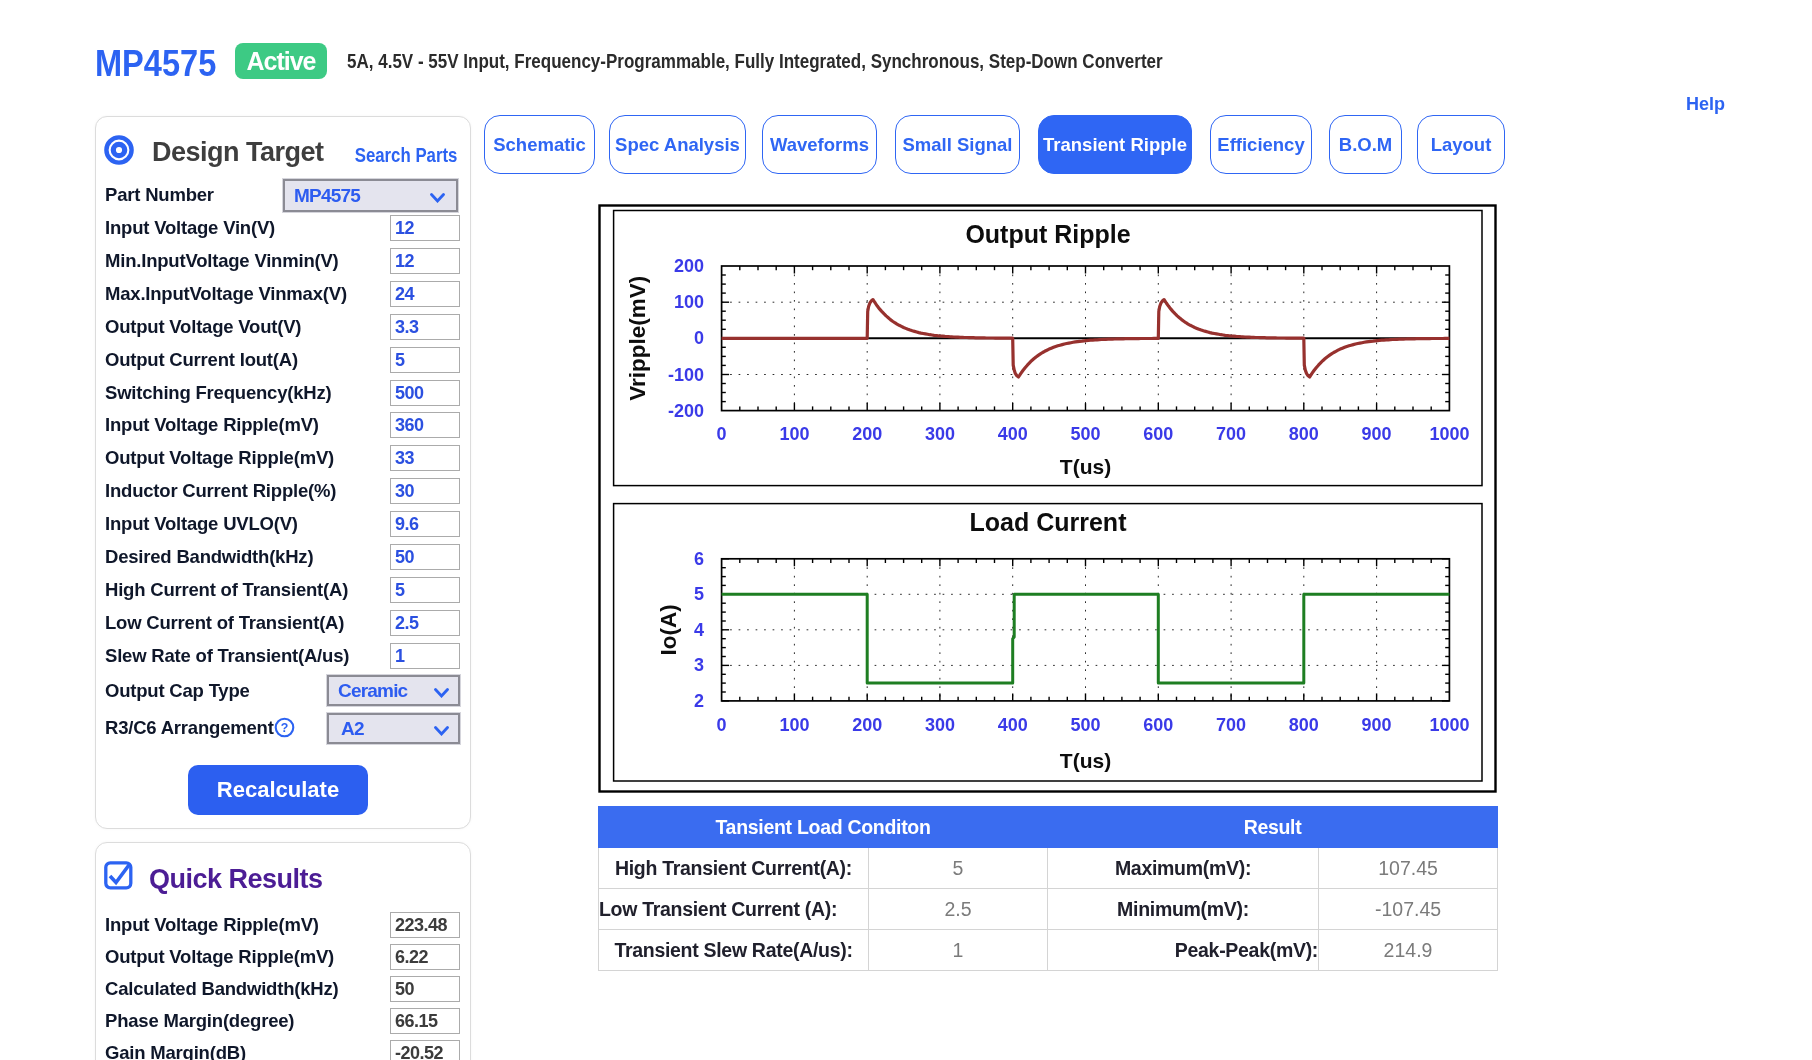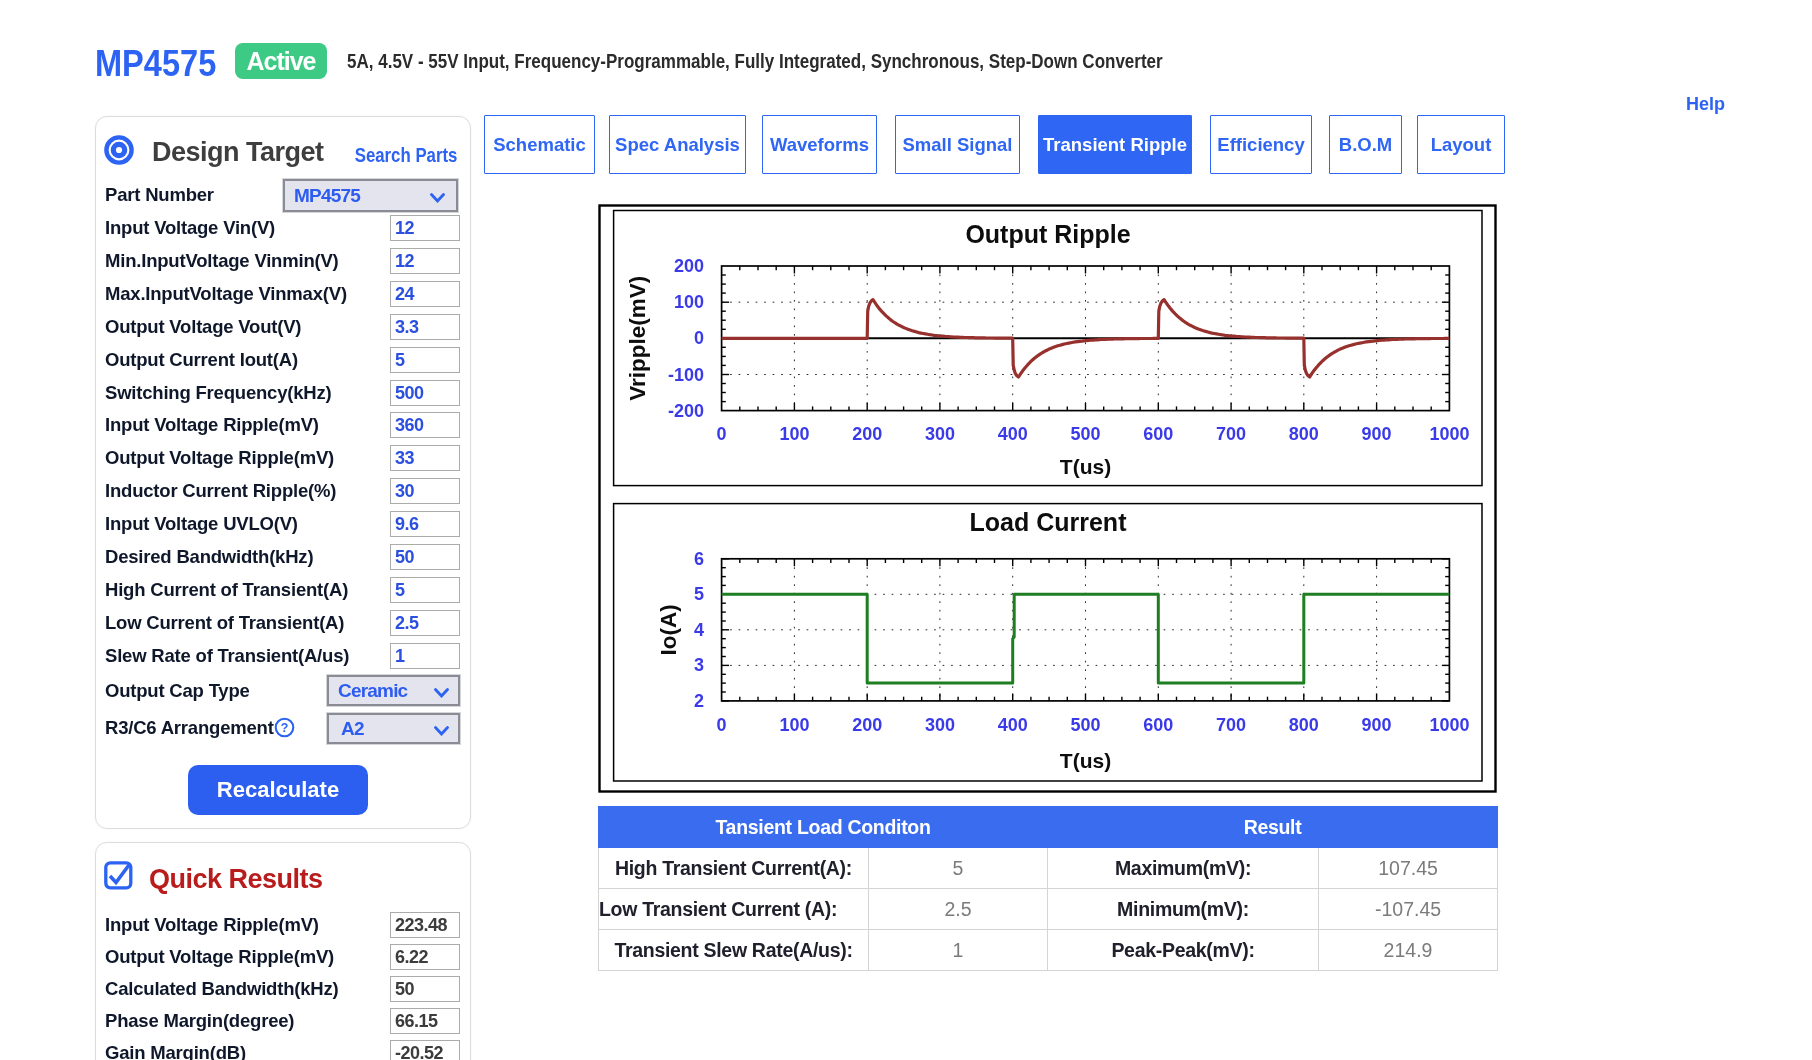--- a/index.html
+++ b/index.html
@@ -9,21 +9,21 @@
 .lbl{position:absolute;left:9px;font-size:18.5px;font-weight:bold;color:#0f172a;
   letter-spacing:-0.2px;white-space:nowrap;transform:translateY(-50%)}
 .ibox{position:absolute;left:294px;width:70px;height:26px;border:1px solid #ababab;
   background:#fff;transform:translateY(-50%);font-size:18px;letter-spacing:-0.5px;font-weight:bold;
   color:#2b50e0;line-height:24px;padding-left:4px}
 .ibox.dark{color:#3c3c3c}
 .sel{position:absolute;background:#e4e4ee;border:2px solid #8b8b94;
   box-shadow:0 0 0 1px #d5d5dc;
   font-size:19px;letter-spacing:-0.8px;font-weight:bold;color:#2d5cf0;display:flex;align-items:center}
 .tab{position:absolute;top:115px;height:59px;border:1.5px solid #2f66f4;
-  border-radius:1px;color:#2f66f4;font-size:18.5px;font-weight:bold;
+  border-radius:16px;color:#2f66f4;font-size:18.5px;font-weight:bold;
   text-align:center;display:flex;align-items:center;justify-content:center;background:#fff}
 .tab.on{background:#2f66f4;color:#fff}
 .tbl-lbl{font-weight:bold;color:#20202c;font-size:19.5px;letter-spacing:-0.3px}
 .tbl-val{color:#7b7b7b;font-size:19.5px}
 </style></head><body>
 
 <div class="abs" style="left:95px;top:43px;font-size:37px;font-weight:bold;color:#2c63f2;transform:scaleX(0.88);transform-origin:0 0">MP4575</div>
 <div class="abs" style="left:235px;top:43px;width:92px;height:36px;background:#3dca84;border-radius:8px;color:#fff;font-size:25px;font-weight:bold;letter-spacing:-1px;text-align:center;line-height:36px">Active</div>
 <div class="abs" style="left:347px;top:49px;font-size:21px;font-weight:bold;color:#2b2b2b;white-space:nowrap;transform:scaleX(0.81);transform-origin:0 0">5A, 4.5V - 55V Input, Frequency-Programmable, Fully Integrated, Synchronous, Step-Down Converter</div>
 <div class="abs" style="left:1686px;top:94px;font-size:18px;font-weight:bold;color:#2c63f2">Help</div>
@@ -91,21 +91,21 @@
         <path d="M1.5 1.5 L7.5 8 L13.5 1.5" fill="none" stroke="#2c63f2" stroke-width="2.8" stroke-linecap="round"></path>
       </svg>
 </div>
 <div class="abs" style="left:92px;top:648px;width:180px;height:50px;background:#2c5ff0;border-radius:10px;color:#fff;font-size:22px;font-weight:bold;text-align:center;line-height:50px">Recalculate</div>
 </div>
 <div class="panel" style="top:842px;height:250px">
 <svg class="abs" style="left:8px;top:18px" width="29" height="29" viewBox="0 0 29 29">
 <rect x="1.8" y="1.8" width="25" height="25" rx="4.5" fill="none" stroke="#2c63f2" stroke-width="3.3"></rect>
 <path d="M6 15 L12 21.5 L25 4" fill="none" stroke="#2c63f2" stroke-width="3.6"></path>
 </svg>
-<div class="abs" style="left:53px;top:21px;font-size:27px;font-weight:bold;color:#b91c1c;letter-spacing:-0.5px">Quick Results</div>
+<div class="abs" style="left:53px;top:21px;font-size:27px;font-weight:bold;color:#4c1d95;letter-spacing:-0.5px">Quick Results</div>
 <div class="lbl" style="top:82px">Input Voltage Ripple(mV)</div>
 <div class="ibox dark" style="top:82px">223.48</div>
 <div class="lbl" style="top:114px">Output Voltage Ripple(mV)</div>
 <div class="ibox dark" style="top:114px">6.22</div>
 <div class="lbl" style="top:146px">Calculated Bandwidth(kHz)</div>
 <div class="ibox dark" style="top:146px">50</div>
 <div class="lbl" style="top:178px">Phase Margin(degree)</div>
 <div class="ibox dark" style="top:178px">66.15</div>
 <div class="lbl" style="top:210px">Gain Margin(dB)</div>
 <div class="ibox dark" style="top:210px">-20.52</div>
@@ -430,17 +430,17 @@
         </tr>
 <tr style="height:41px">
 <td class="tbl-lbl" style="border:1px solid #d4d4d4;">Low Transient Current (A):</td>
 <td class="tbl-val" style="border:1px solid #d4d4d4;text-align:center">2.5</td>
 <td class="tbl-lbl" style="border:1px solid #d4d4d4;text-align:center">Minimum(mV):</td>
 <td class="tbl-val" style="border:1px solid #d4d4d4;text-align:center">-107.45</td>
         </tr>
 <tr style="height:41px">
 <td class="tbl-lbl" style="border:1px solid #d4d4d4;text-align:center">Transient Slew Rate(A/us):</td>
 <td class="tbl-val" style="border:1px solid #d4d4d4;text-align:center">1</td>
-<td class="tbl-lbl" style="border:1px solid #d4d4d4;text-align:center">Peak-Peak(mV):</td>
+<td class="tbl-lbl" style="border:1px solid #d4d4d4;text-align:right">Peak-Peak(mV):</td>
 <td class="tbl-val" style="border:1px solid #d4d4d4;text-align:center">214.9</td>
         </tr>
 </tbody>
     </table>
   </div>
 </body></html>

